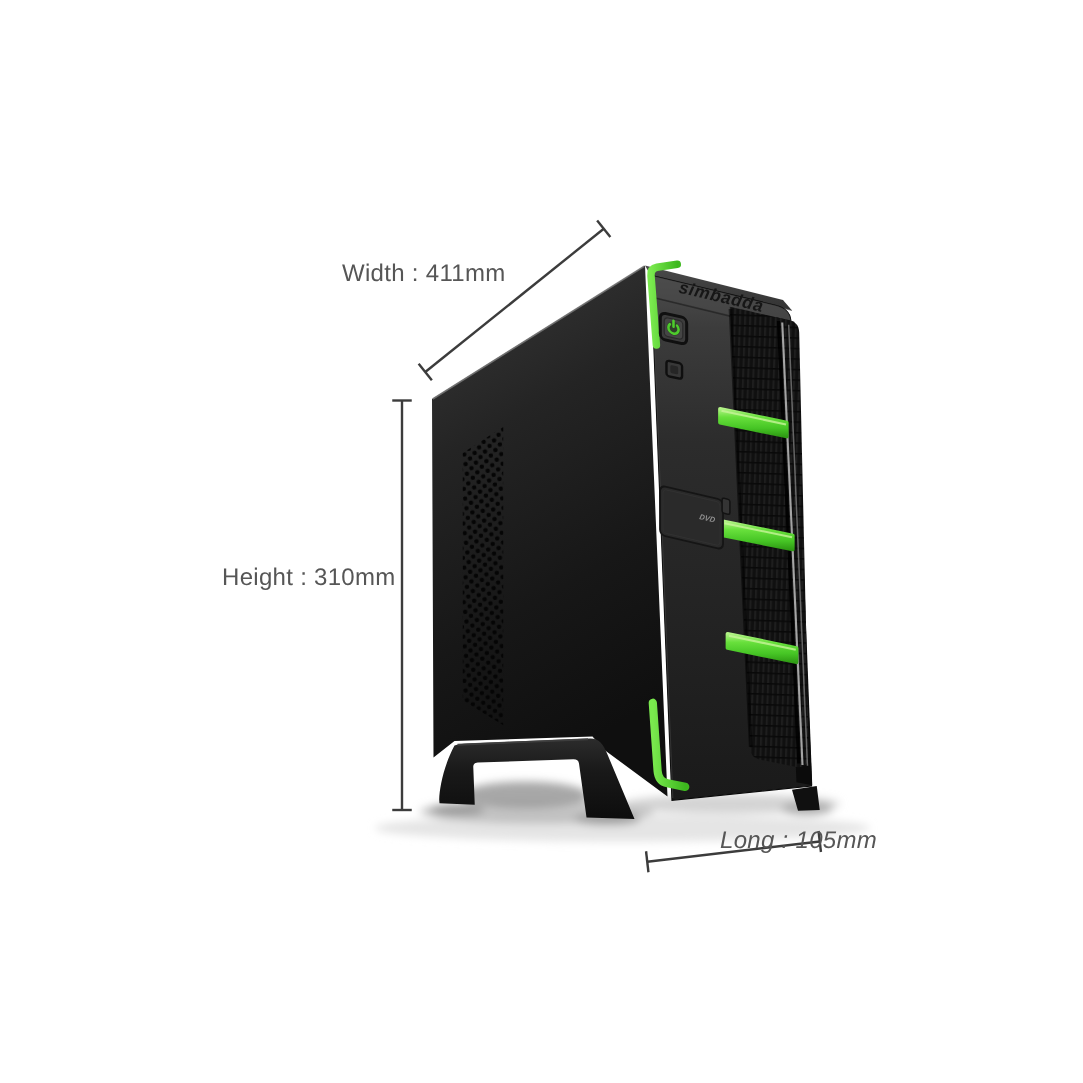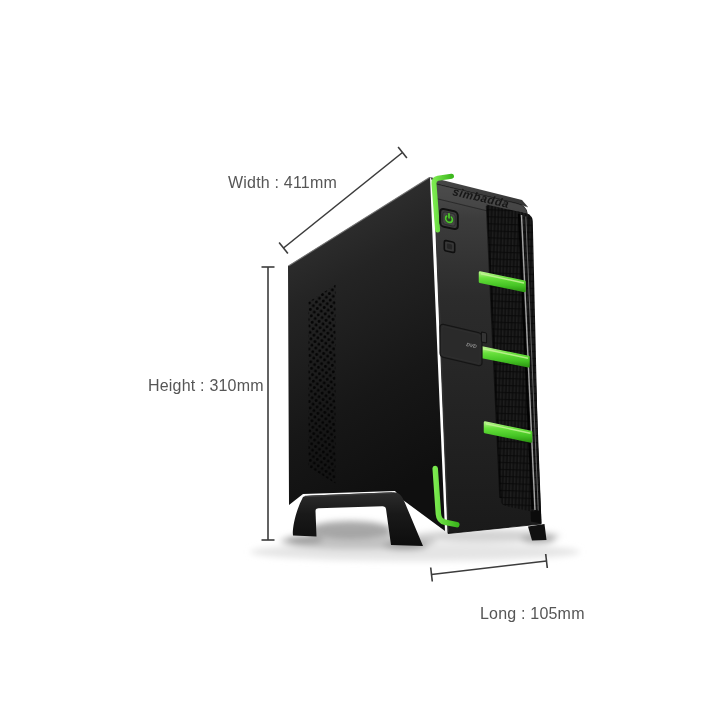--- a/index.html
+++ b/index.html
@@ -7,21 +7,21 @@
     position:relative;width:722px;height:722px;background:#ffffff;overflow:hidden;
     font-family:"Liberation Sans", sans-serif;
   }
   .stage svg{position:absolute;left:0;top:0;}
   .dim-label{
     position:absolute;color:#565656;font-size:16px;line-height:16px;white-space:nowrap;
     letter-spacing:0.2px;
   }
   .lbl-width{left:228px;top:175px;text-align:right;}
   .lbl-height{left:148px;top:378px;}
-  .lbl-long{left:480px;top:606px;}
+  .lbl-long{left:480px;top:553px;font-style:italic;}
 </style>
 </head>
 <body>
 
 <div class="stage">
 
   <svg width="722" height="722" viewBox="0 0 722 722">
     <defs>
       <linearGradient id="gradSide" x1="0" y1="0" x2="0.25" y2="1">
         <stop offset="0" stop-color="#3a3a3a"></stop>

